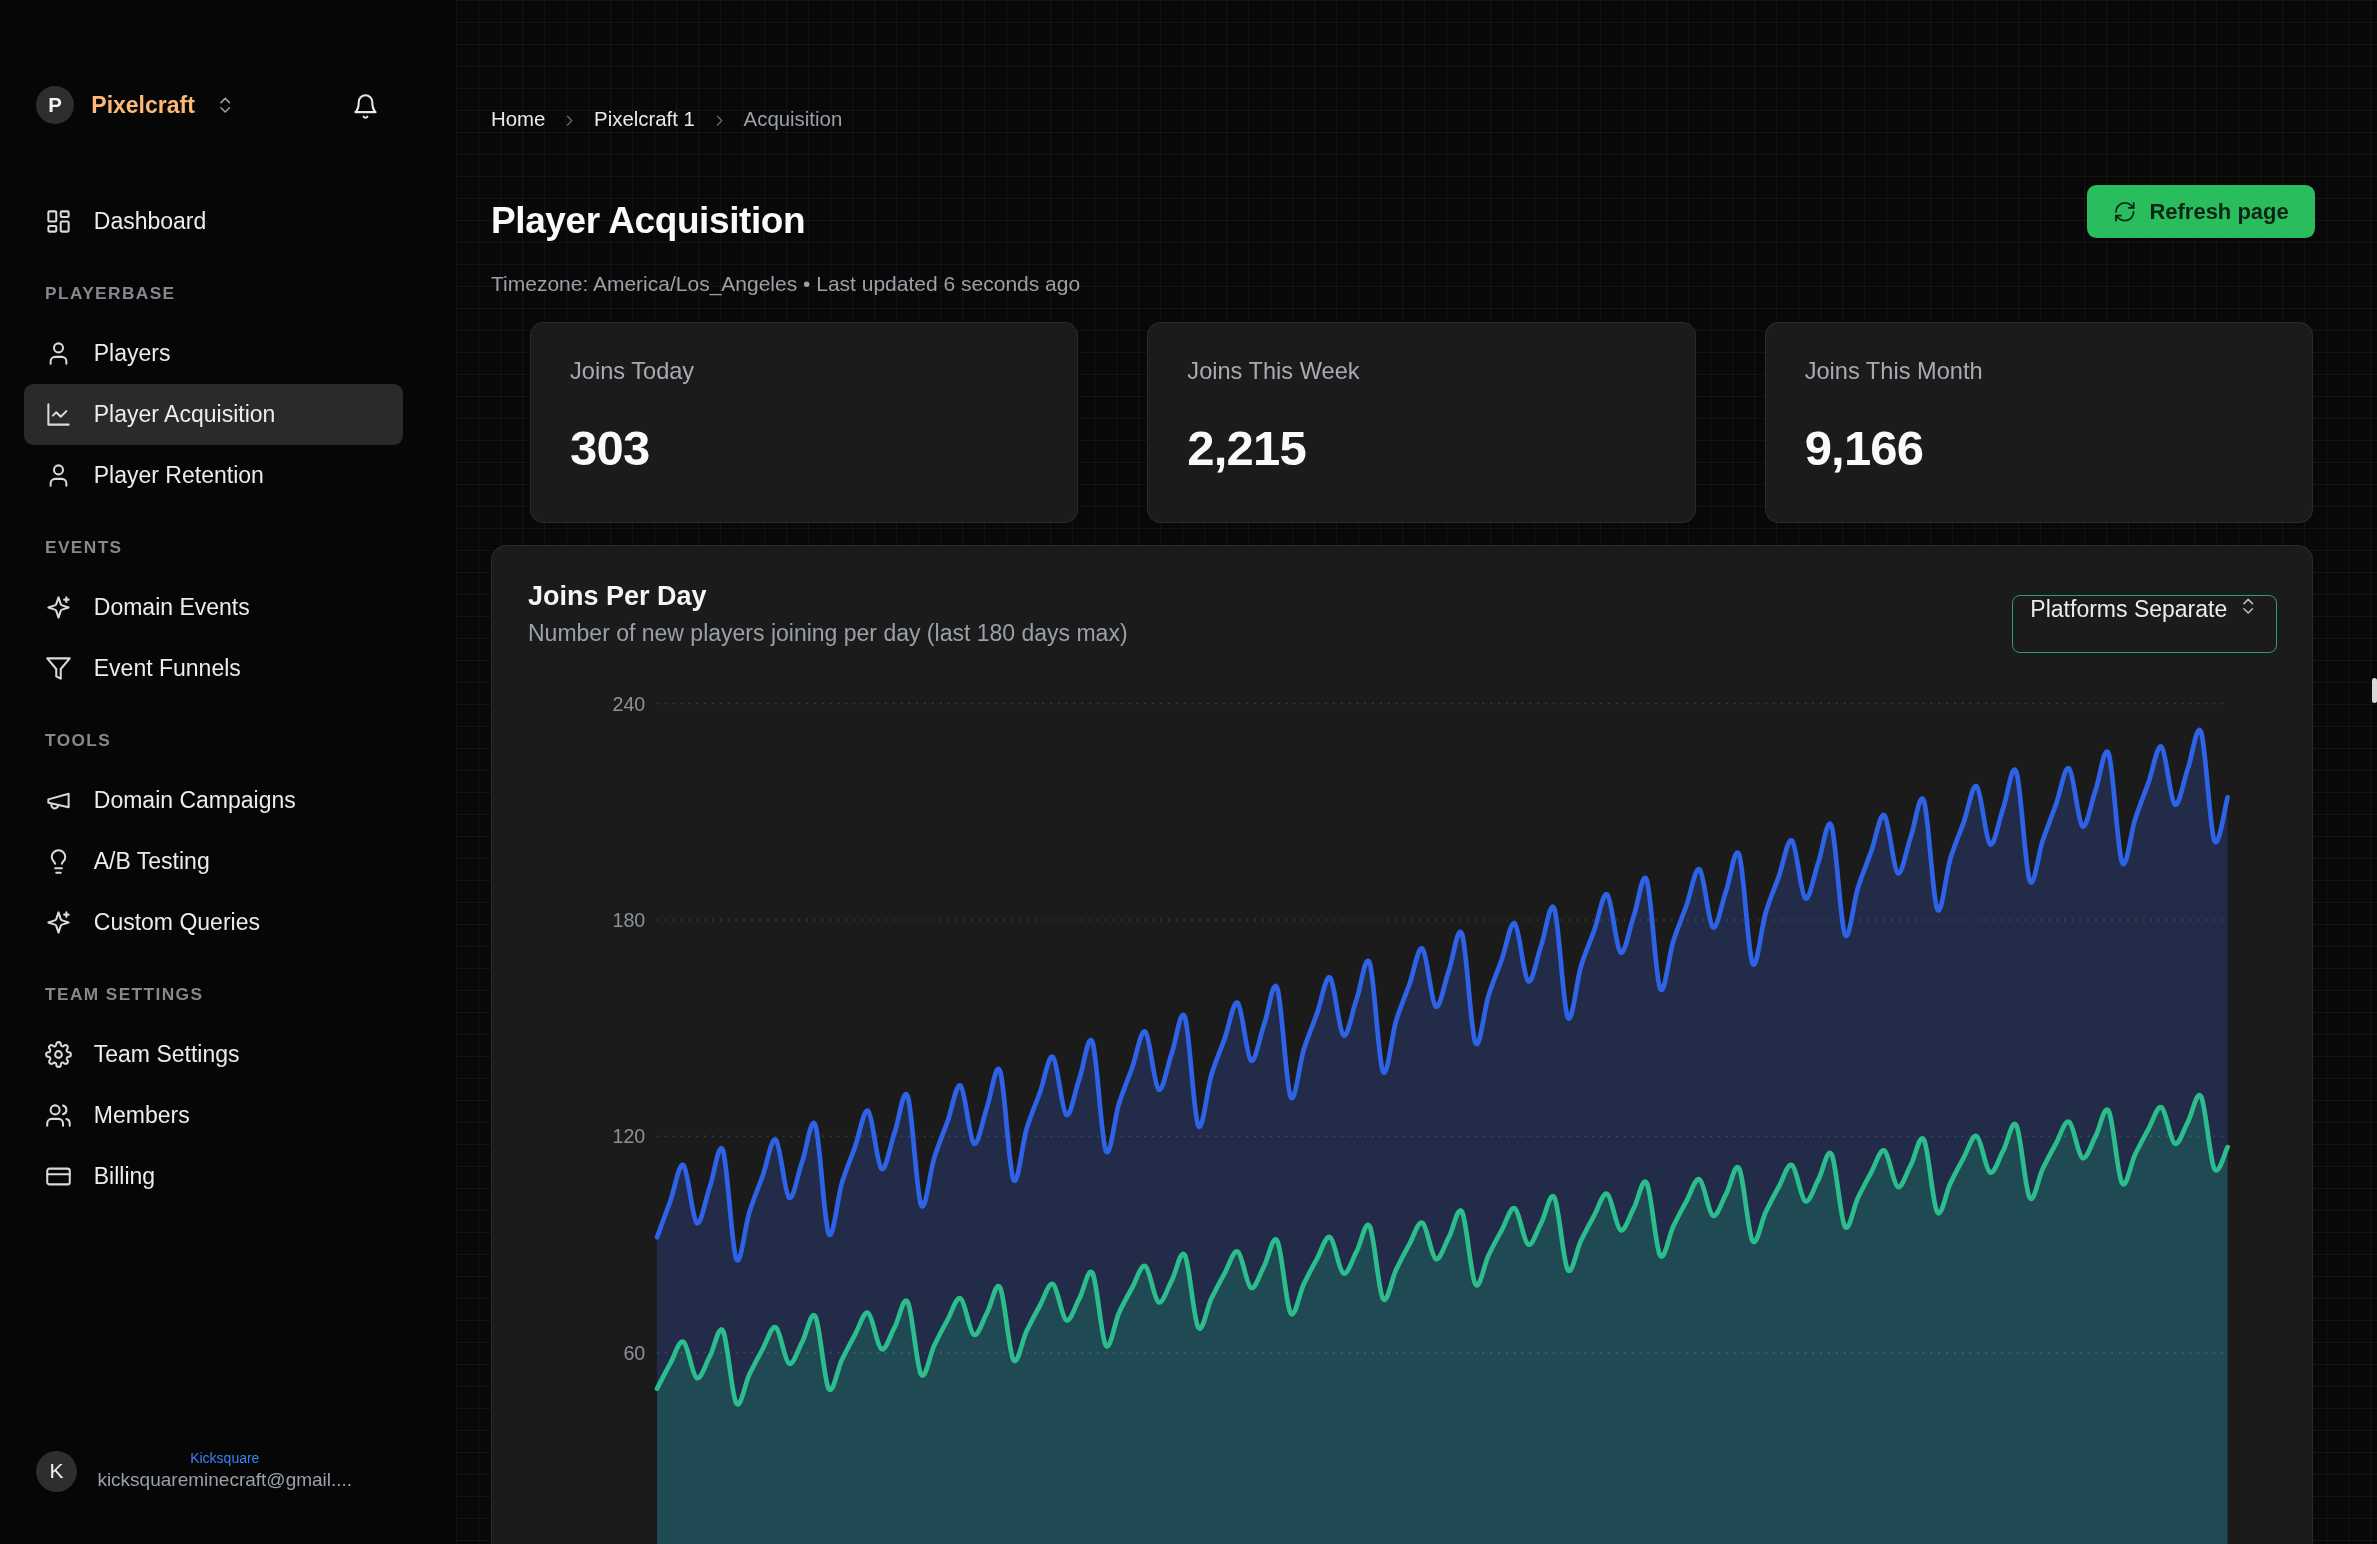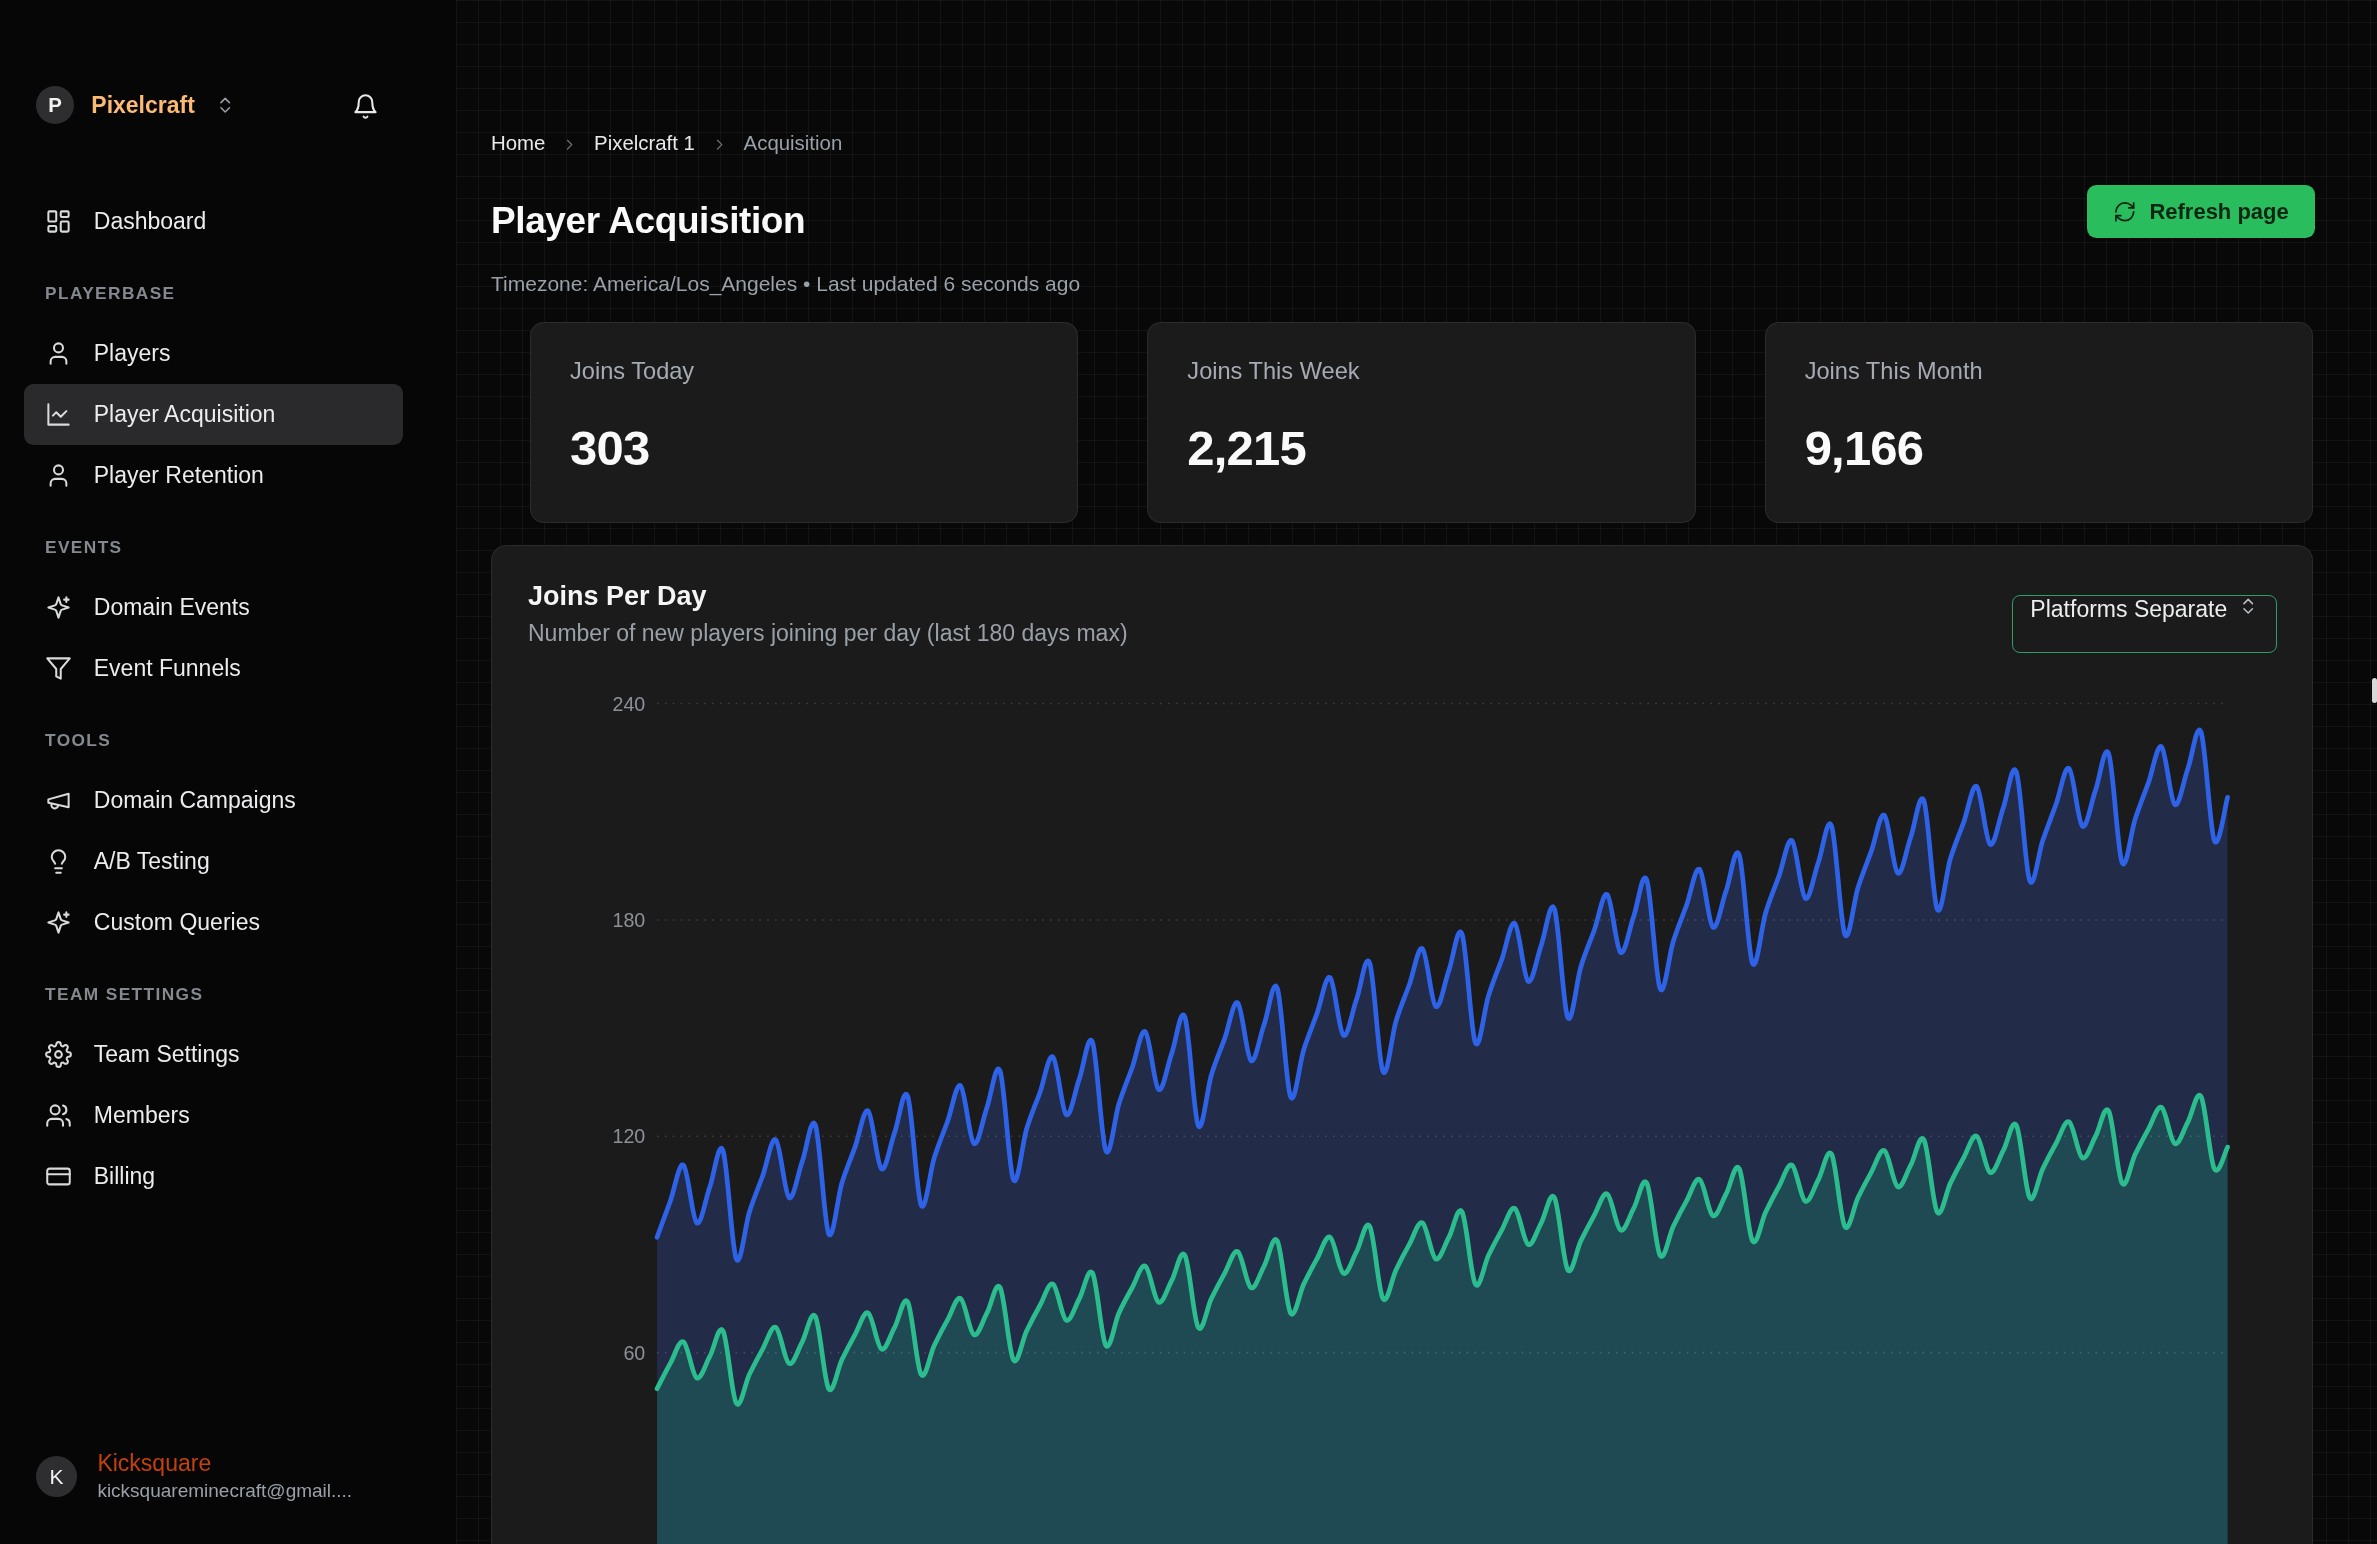--- a/index.html
+++ b/index.html
@@ -19,29 +19,29 @@
   .nav-header{margin:31px 0 19px 0;padding-left:45px;font-size:17.3px;font-weight:600;
     letter-spacing:1.4px;color:#85898f;}
   .nav-item{height:61px;margin:0 53px 0 24.4px;padding:0 20.4px;border-radius:9.4px;
     display:flex;align-items:center;gap:22px;color:#ececee;font-size:23px;cursor:pointer;}
   .nav-item.active{background:#2a2a2c;}
   .nav-item .nicon{width:27px;height:27px;color:#d9dadc;flex:0 0 auto;display:flex;}
   .nav-item .nicon svg,.ws-caret svg,.bell svg,.btn-icon svg,.dd-caret svg{width:100%;height:100%;}
   .user-row{position:absolute;left:36px;top:1450px;display:flex;gap:20.4px;align-items:center;}
   .user-avatar{width:41px;height:41px;border-radius:50%;background:#2e2e30;color:#f2f2f2;
     display:flex;align-items:center;justify-content:center;font-size:21px;}
-  .user-name{color:#c2410c;font-size:23px;line-height:1.2;}
+  .user-name{color:#3b82f6;font-size:14px;line-height:1.2;text-align:center;}
   .user-email{color:#9aa0a8;font-size:19px;line-height:1.35;}
 
   
   .main{position:absolute;left:456px;top:0;width:1921px;height:1544px;background-color:#080808;
     background-image:linear-gradient(rgba(255,255,255,0.045) 0.8px,transparent 0.8px),
       linear-gradient(90deg,rgba(255,255,255,0.045) 0.8px,transparent 0.8px);
     background-size:22px 22px;}
-  .breadcrumb{position:absolute;left:35px;top:132px;display:flex;align-items:center;gap:15.7px;font-size:20.4px;}
+  .breadcrumb{position:absolute;left:35px;top:108px;display:flex;align-items:center;gap:15.7px;font-size:20.4px;}
   .crumb{color:#e8e9eb;cursor:pointer;}
   .crumb.current{color:#9aa0a8;cursor:default;}
   .crumb-sep{width:17.3px;height:17.3px;color:#6b7076;}
   .crumb-sep svg{width:100%;height:100%;}
   .page-title{position:absolute;left:35px;top:175px;color:#fafafa;font-size:37px;font-weight:700;letter-spacing:-0.4px;}
   .page-meta{position:absolute;left:35px;top:272px;color:#9aa0a8;font-size:21px;}
   .refresh-btn{position:absolute;left:1631px;top:185px;width:228px;height:53px;border:none;border-radius:9.4px;
     background:#2abd5d;color:#0b2613;font-size:22px;font-weight:600;font-family:inherit;
     display:flex;align-items:center;justify-content:center;gap:12.6px;cursor:pointer;}
   .btn-icon{width:23.6px;height:23.6px;color:#0b2613;display:flex;}

